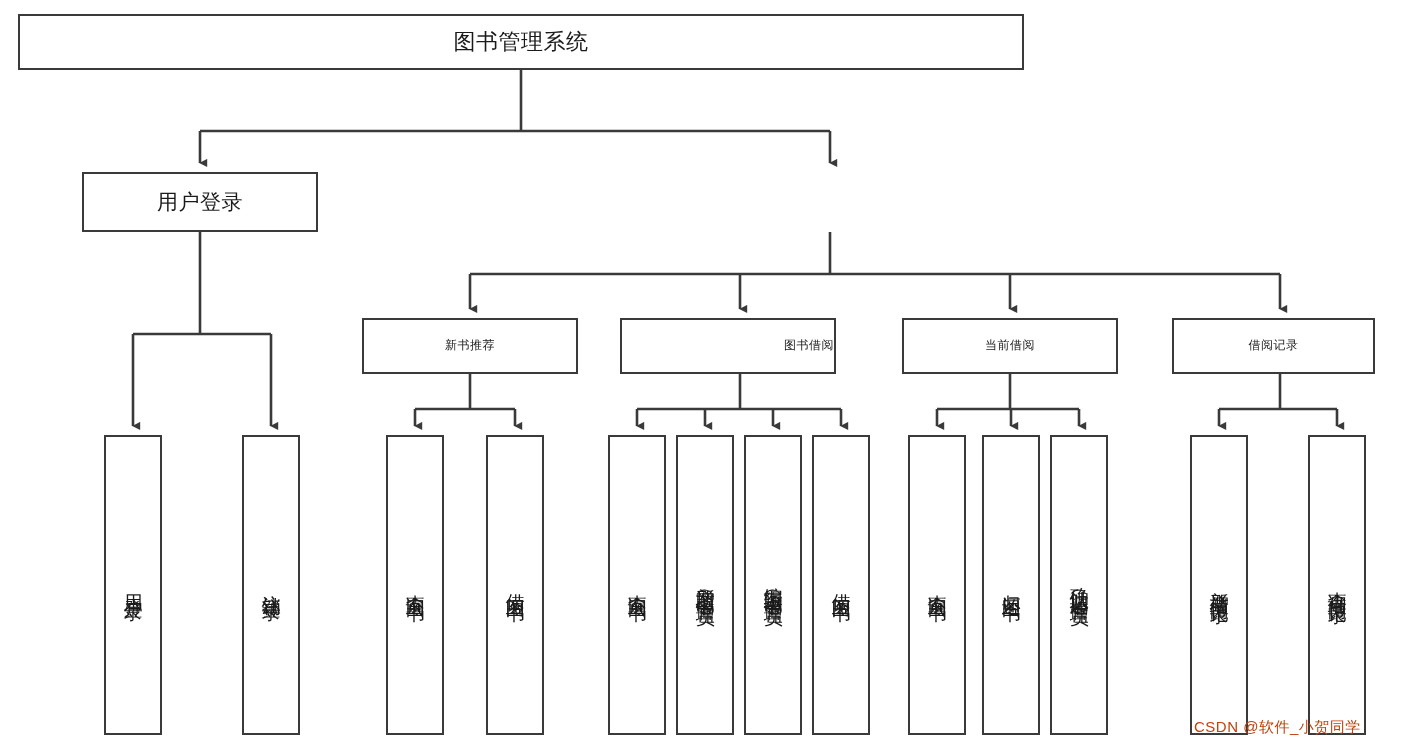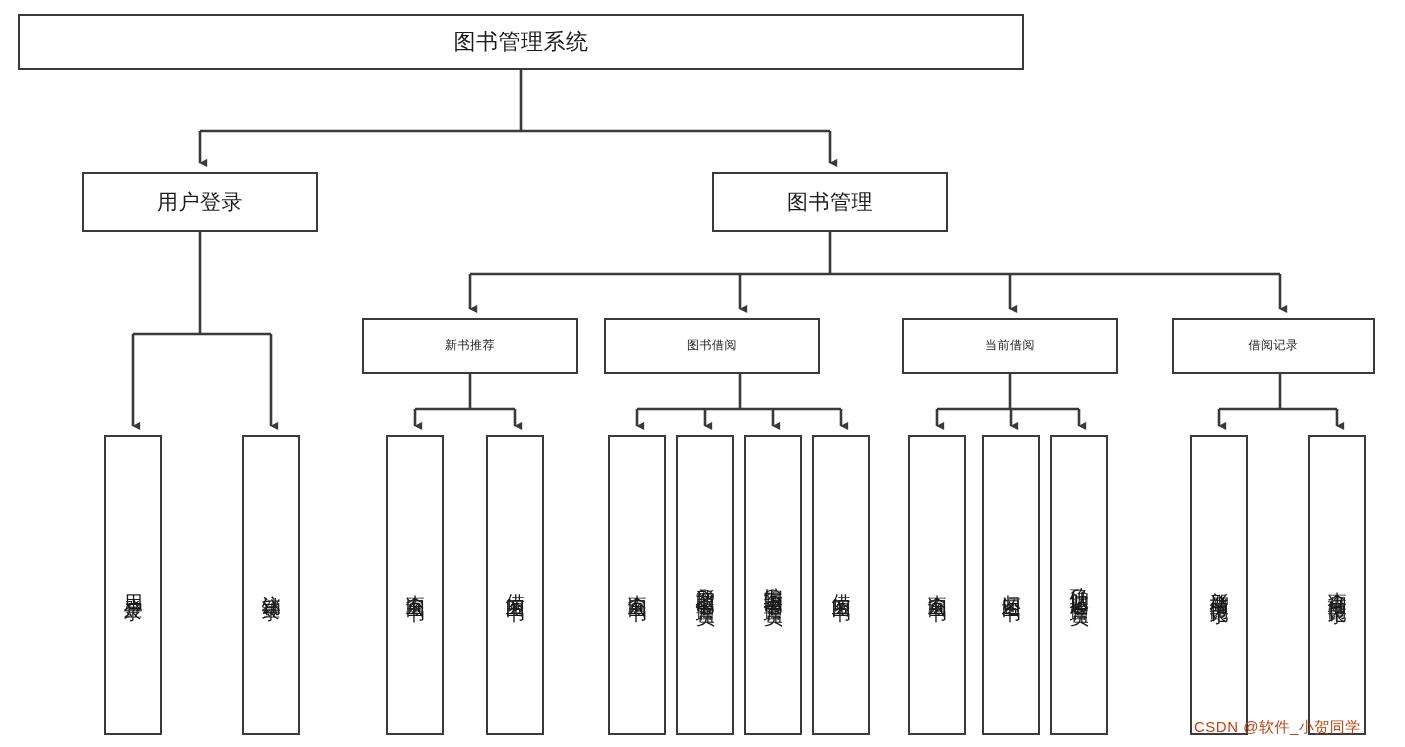--- a/index.html
+++ b/index.html
@@ -138,28 +138,25 @@
     </g>
   </svg>
 
   <div class="node-box root" style="left:18px; top:14px; width:1006px; height:56px;">
     <span class="node-label-h">图书管理系统</span>
   </div>
 
   <div class="node-box level2" style="left:82px; top:172px; width:236px; height:60px;">
     <span class="node-label-h">用户登录</span>
   </div>
-  <div class="node-box level2" style="left:712px; top:172px; width:236px; height:60px;">
-    <span class="node-label-h">图书管理</span>
-  </div>
 
   <div class="node-box level3" style="left:362px; top:318px; width:216px; height:56px;">
     <span class="node-label-h">新书推荐</span>
   </div>
-  <div class="node-box level3" style="left:604px; top:318px; width:216px; height:56px;">
+  <div class="node-box level3" style="left:620px; top:318px; width:216px; height:56px;justify-content:flex-end;">
     <span class="node-label-h">图书借阅</span>
   </div>
   <div class="node-box level3" style="left:902px; top:318px; width:216px; height:56px;text-align:center;">
     <span class="node-label-h">当前借阅</span>
   </div>
   <div class="node-box level3" style="left:1172px; top:318px; width:203px; height:56px;">
     <span class="node-label-h">借阅记录</span>
   </div>
 
   <div class="leaf-box" style="left:104px; top:435px; width:58px; height:300px;">

